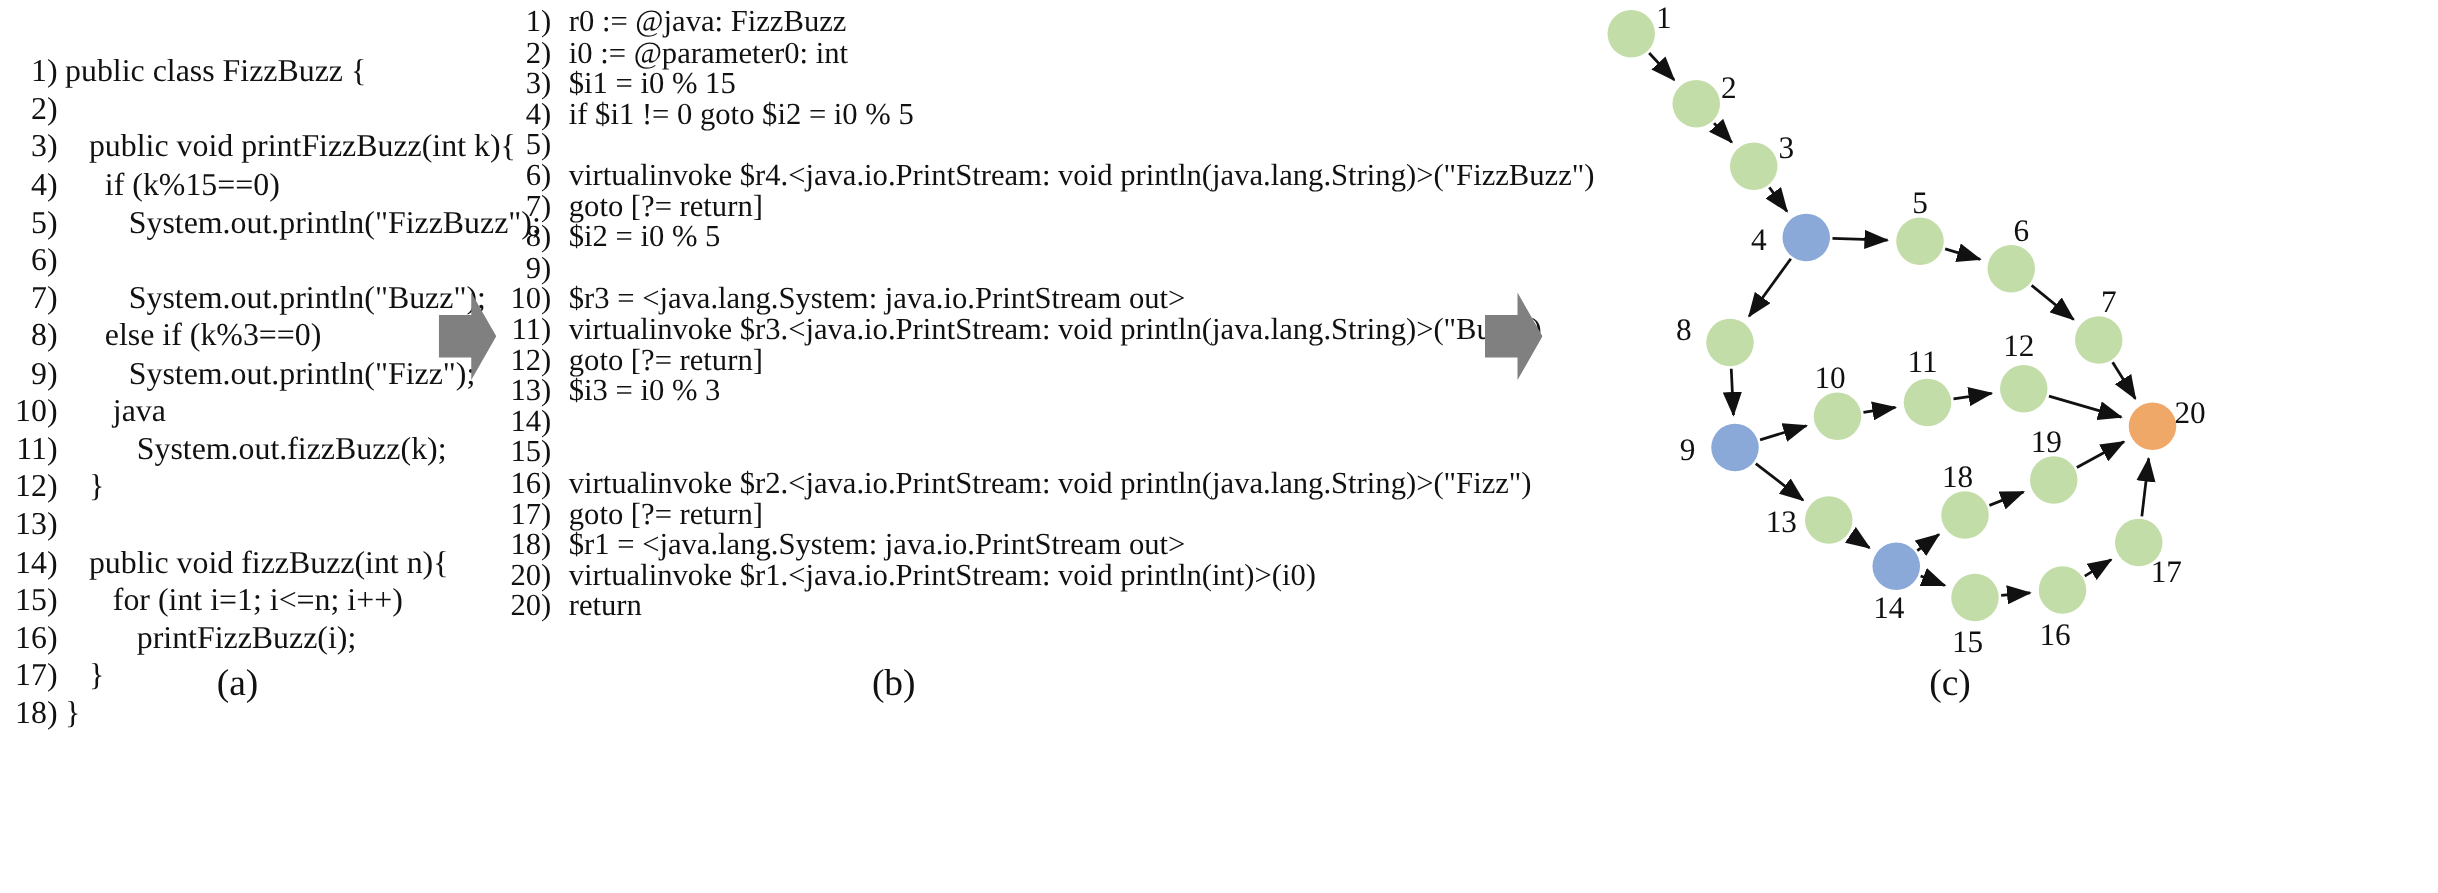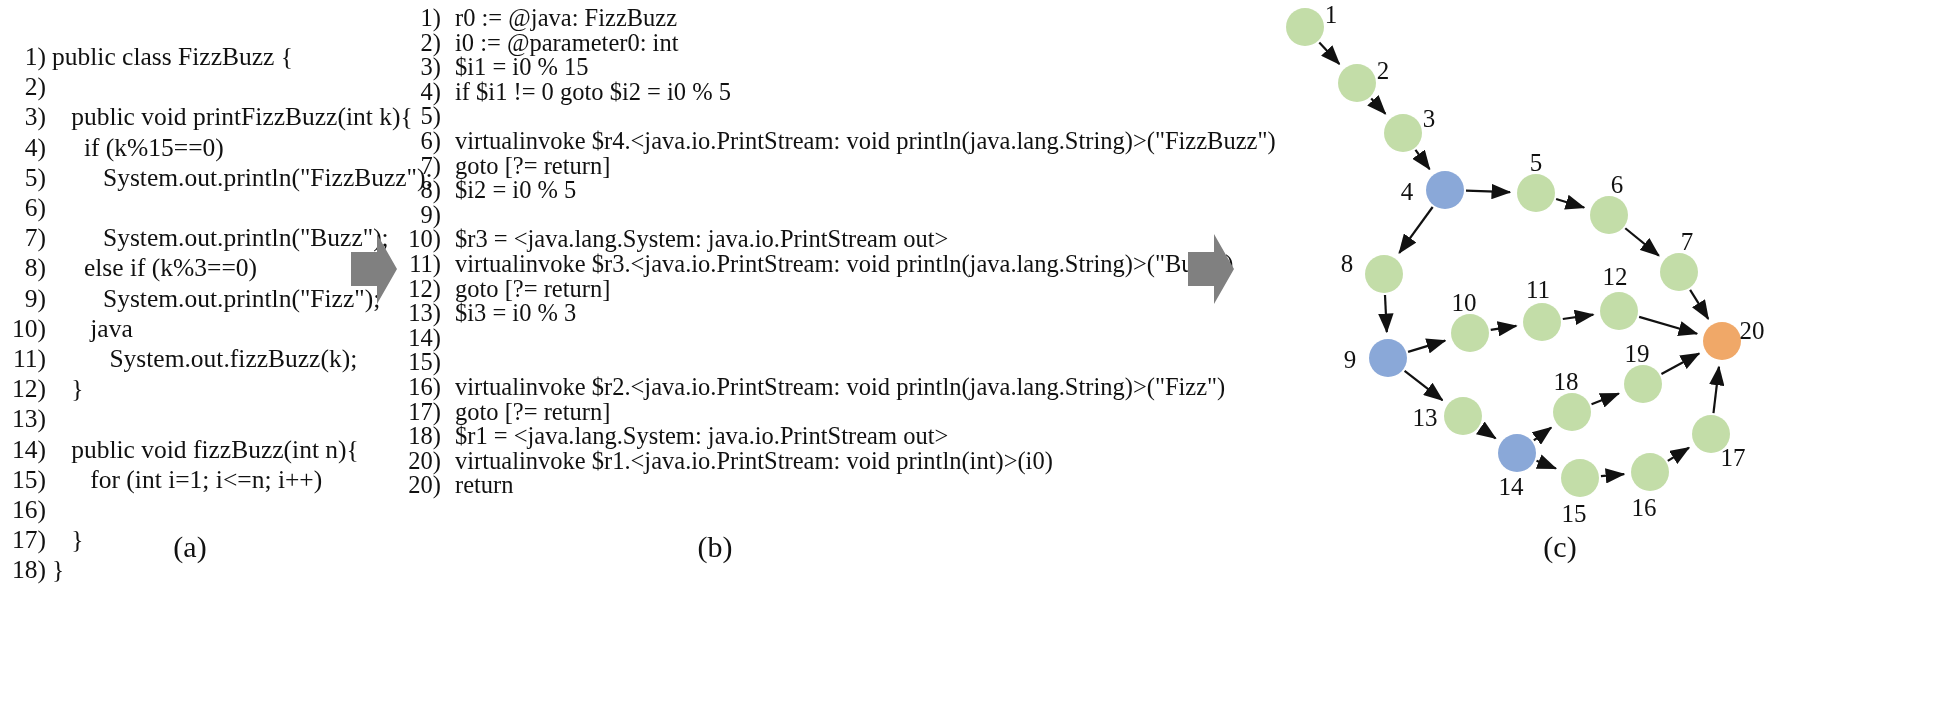--- a/index.html
+++ b/index.html
@@ -104,21 +104,21 @@
       <div class="code-line"><span class="ln">6)</span></div>
       <div class="code-line"><span class="ln">7)</span><span class="code-text">        System.out.println("Buzz");</span></div>
       <div class="code-line"><span class="ln">8)</span><span class="code-text">     else if (k%3==0)</span></div>
       <div class="code-line"><span class="ln">9)</span><span class="code-text">        System.out.println("Fizz");</span></div>
       <div class="code-line"><span class="ln">10)</span><span class="code-text">      java</span></div>
       <div class="code-line"><span class="ln">11)</span><span class="code-text">         System.out.fizzBuzz(k);</span></div>
       <div class="code-line"><span class="ln">12)</span><span class="code-text">   }</span></div>
       <div class="code-line"><span class="ln">13)</span><span class="code-text"></span></div>
       <div class="code-line"><span class="ln">14)</span><span class="code-text">   public void fizzBuzz(int n){</span></div>
       <div class="code-line"><span class="ln">15)</span><span class="code-text">      for (int i=1; i&lt;=n; i++)</span></div>
-      <div class="code-line"><span class="ln">16)</span></div>
+      <div class="code-line"><span class="ln">16)</span><span class="code-text">         printFizzBuzz(i);</span></div>
       <div class="code-line"><span class="ln">17)</span><span class="code-text">   }</span></div>
       <div class="code-line"><span class="ln">18)</span><span class="code-text">}</span></div>
     </div>
 
   <div class="block-arrow" style="left:351px; top:234px;">
     <svg width="46" height="70" viewBox="0 0 46 70" aria-hidden="true">
       <polygon points="0,18 26,18 26,0 46,35 26,70 26,52 0,52" fill="#808080"></polygon>
     </svg>
   </div>
 

